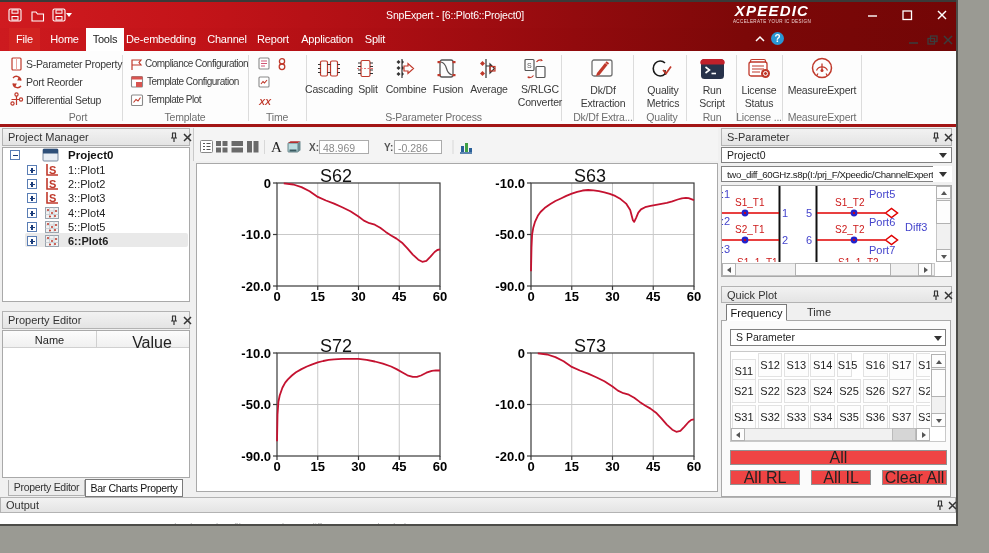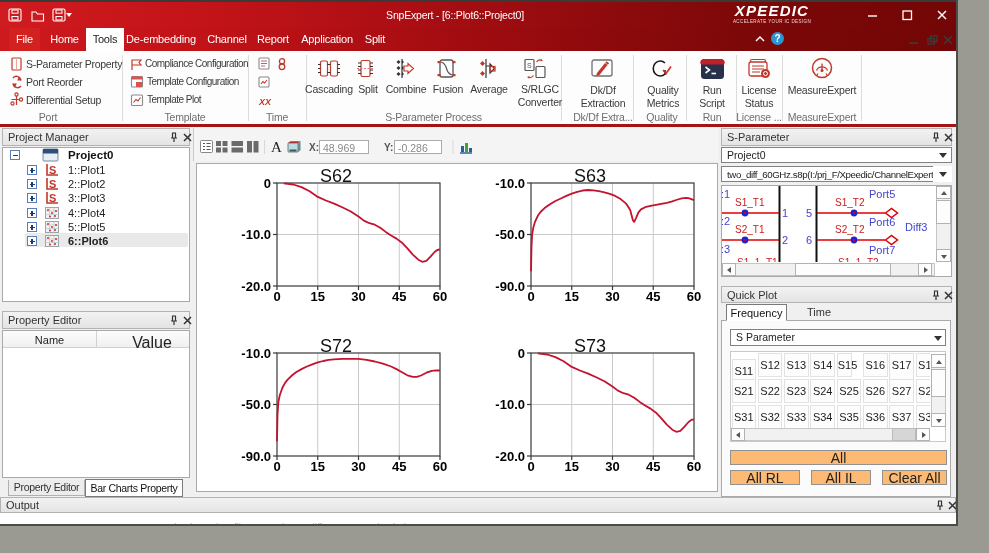--- a/index.html
+++ b/index.html
@@ -10,21 +10,21 @@
 .ribbon{position:absolute;left:0;top:51px;width:956px;height:73px;background:#fdfdfd}
 .redline{position:absolute;left:0;top:124px;width:956px;height:2.5px;background:#a31515}
 .rsep{position:absolute;top:55px;height:66px;width:1px;background:#dcdcdc}
 .glabel{position:absolute;top:111px;height:12px;font-size:10.5px;color:#6f6f6f;text-align:center;white-space:nowrap;letter-spacing:-0.2px}
 .ritem{position:absolute;font-size:10.5px;color:#3a3a3a;white-space:nowrap;letter-spacing:-0.3px}
 .blabel{position:absolute;font-size:10.5px;color:#3a3a3a;text-align:center;white-space:nowrap;letter-spacing:-0.2px;line-height:12.5px}
 .hdr{position:absolute;background:linear-gradient(#f2f2f2,#e4e4e4);border:1px solid #b3b3b3;font-size:11px;color:#333;line-height:16px;padding-left:5px}
 .whitebox{position:absolute;background:#fff;border:1px solid #a9a9a9}
 .combo{position:absolute;background:#fff;border:1px solid #828282;font-size:10.5px;color:#222;line-height:14px;padding-left:5px;white-space:nowrap;overflow:hidden}
 .carr{position:absolute;width:0;height:0;border-left:4px solid transparent;border-right:4px solid transparent;border-top:5px solid #333}
-.btn{position:absolute;background:#fdba74;border:1px solid #919191;font-size:14px;color:#222;text-align:center}
+.btn{position:absolute;background:#ef4444;border:1px solid #919191;font-size:16px;color:#222;text-align:center}
 .sbtn{position:absolute;background:#fdfdfd;border:1px solid #e2e2e2;font-size:11px;color:#222;text-align:center}
 .pin{position:absolute;width:10px;height:12px}
 .xico{position:absolute;width:9px;height:9px}
 .axl{font:bold 13px "Liberation Sans",sans-serif;fill:#000}
 .ctit{font:18px "Liberation Sans",sans-serif;fill:#111}
 .scroll{position:absolute;background:#f1f1f1;border:1px solid #c6c6c6}
 .sb{position:absolute;background:#fdfdfd;border:1px solid #b2b2b2}
 .tri-u{width:0;height:0;border-left:3.5px solid transparent;border-right:3.5px solid transparent;border-bottom:4.5px solid #555;position:absolute}
 .tri-d{width:0;height:0;border-left:3.5px solid transparent;border-right:3.5px solid transparent;border-top:4.5px solid #555;position:absolute}
 .tri-l{width:0;height:0;border-top:3.5px solid transparent;border-bottom:3.5px solid transparent;border-right:4.5px solid #555;position:absolute}
@@ -102,21 +102,21 @@
  <g stroke="#c0392b" stroke-width="1.2" fill="none">
         <path d="M6.5 37 v11 M1.5 42.5 h10"></path>
         <circle cx="6.5" cy="37.5" r="1.6" fill="#fff"></circle>
         <circle cx="11" cy="42.5" r="1.6" fill="#fff"></circle>
         <circle cx="2.5" cy="46.5" r="1.6" fill="#fff"></circle>
       </g>
 </svg>
 <div class="ritem" style="left:26px;top:58px">S-Parameter Property</div>
 <div class="ritem" style="left:26px;top:76px">Port Reorder</div>
 <div class="ritem" style="left:26px;top:94px">Differential Setup</div>
-<div class="glabel" style="left:6px;width:84px">Port</div>
+<div class="glabel" style="left:36px;width:84px">Port</div>
 
 <svg class="a" style="left:130px;top:57px" width="15" height="62">
  <g stroke="#c0392b" stroke-width="1.2" fill="none">
         <path d="M2 13 L2 3 l9 0 -2 2.5 2 2.5 -9 0"></path>
       </g>
  <rect x="1.5" y="19.5" width="11" height="10.5" rx="1" fill="#fff" stroke="#8a8a8a" stroke-width="1.1"></rect>
       <rect x="1.5" y="19.5" width="11" height="3" fill="#d95450" stroke="none"></rect>
       <rect x="6" y="25" width="6" height="5" fill="#d95450"></rect>
  <rect x="1.5" y="38" width="11" height="10.5" rx="1" fill="#fff" stroke="#8a8a8a" stroke-width="1.1"></rect>
       <path d="M3.5 45.5 l2.5 -3 2 1.5 2.5 -3.5" stroke="#c0392b" stroke-width="1.1" fill="none"></path>

